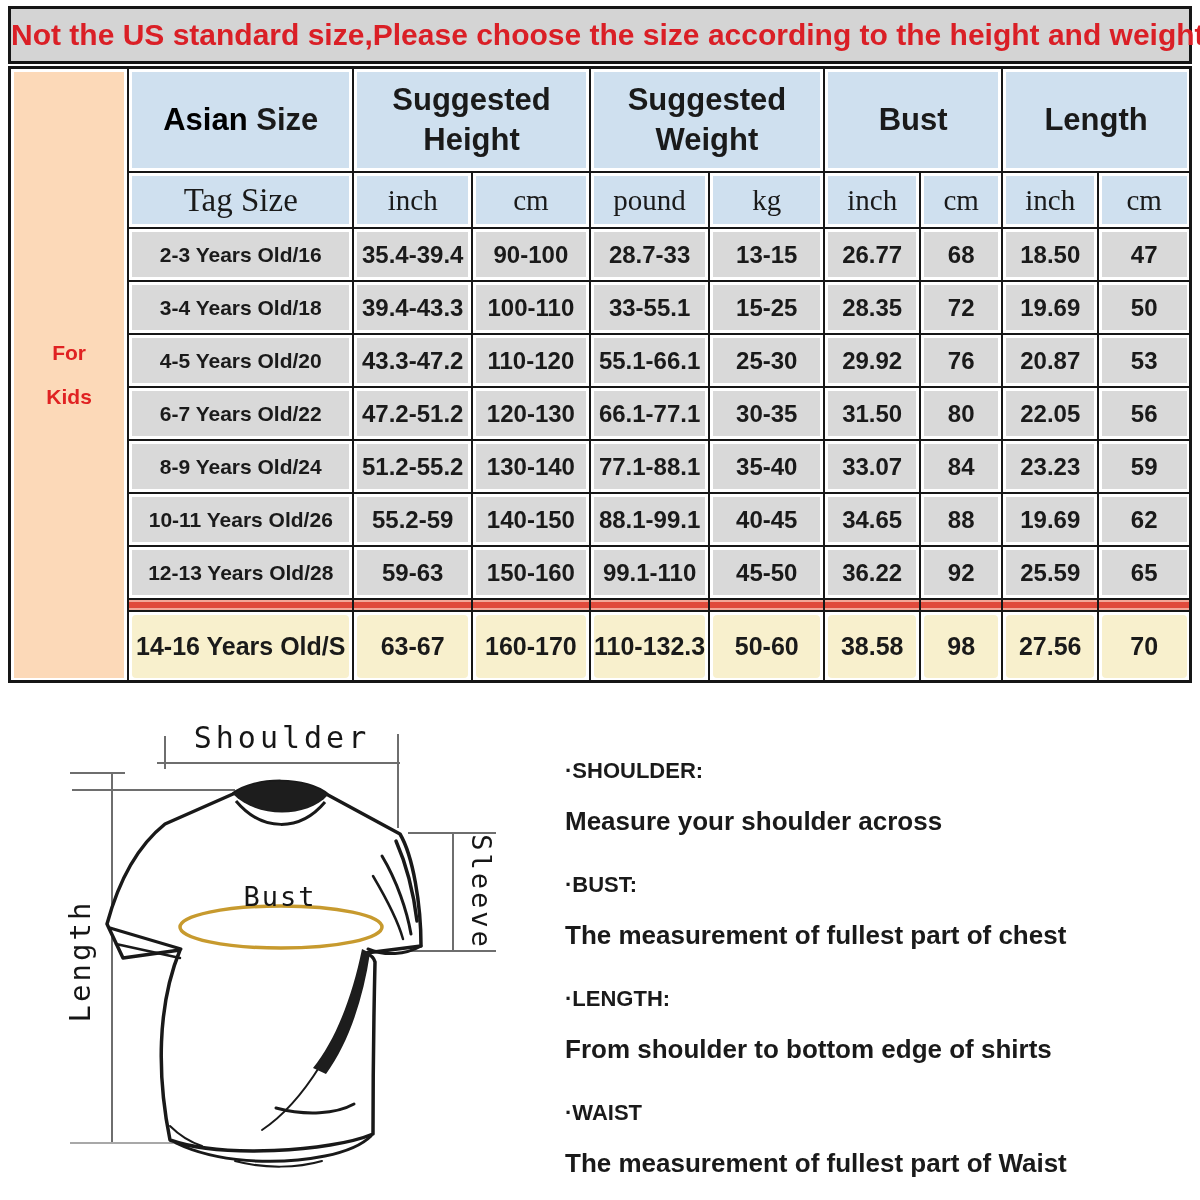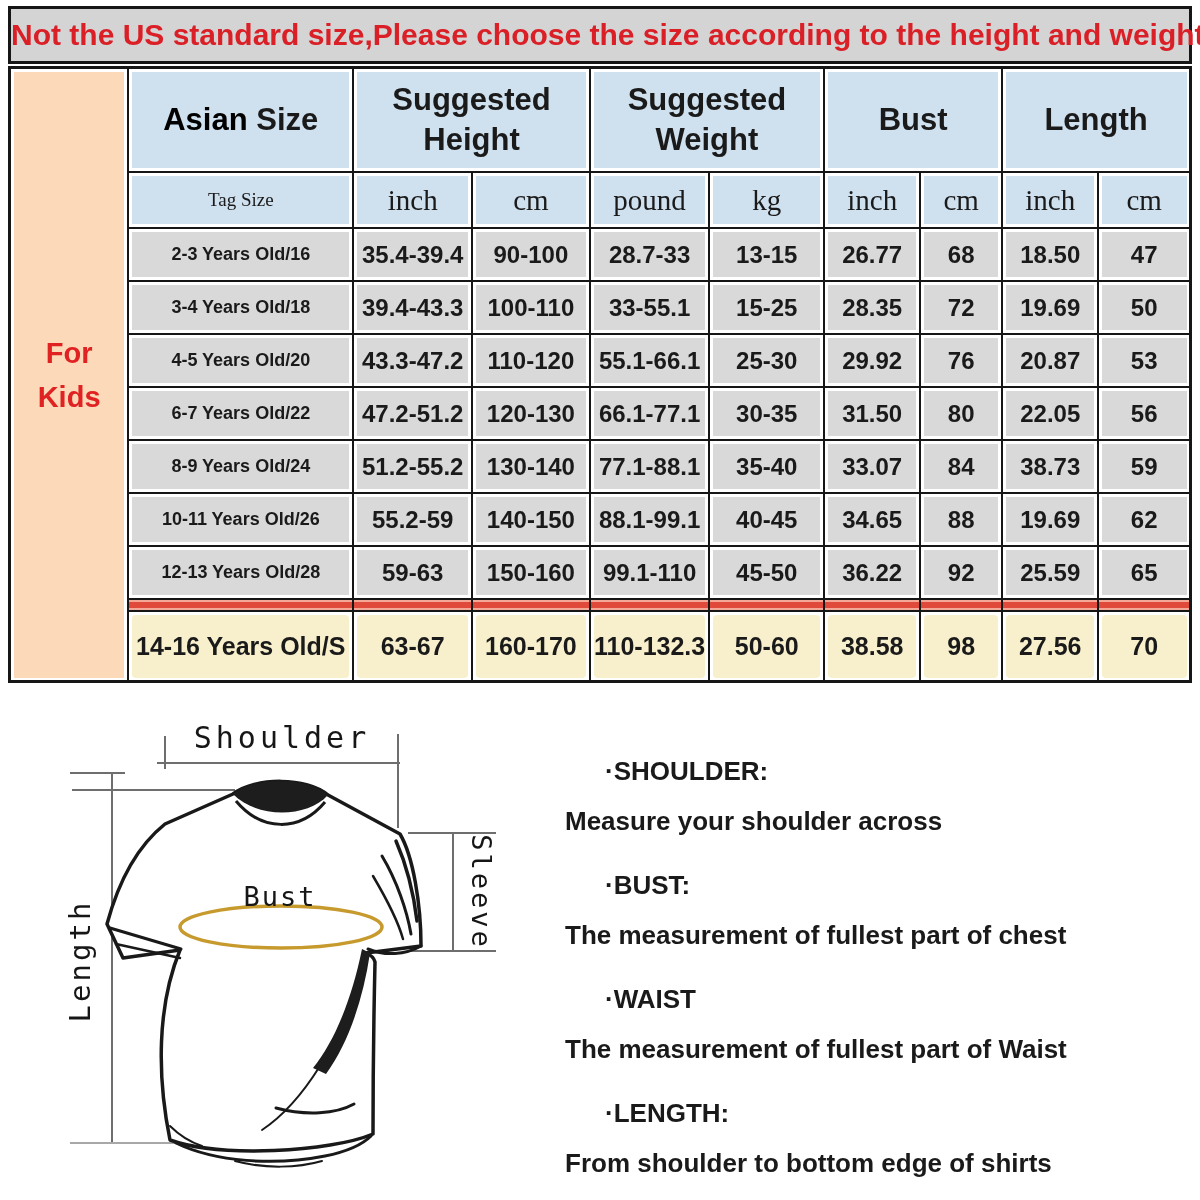--- a/index.html
+++ b/index.html
@@ -36,66 +36,66 @@
     vertical-align:middle;
     padding:3px;
     background-clip:content-box;
     overflow:hidden;
     white-space:nowrap;
   }
   td.side {
     background-color:#fcd9b8;
     color:#e02222;
     font-weight:bold;
-    font-size:29px;
+    font-size:21px;
     line-height:44px;
     padding:2px;
   }
   tr.hrow1 td.h1 {
     background-color:#cfe0ef;
     font-weight:bold;
     font-size:31px;
     line-height:40px;
     height:96px;
   }
   tr.hrow1 .red { color:#000000; }
   tr.hrow2 td {
     background-color:#cfe0ef;
     font-family:"Liberation Serif", serif;
     font-size:29px;
     height:48px;
   }
-  tr.hrow2 td.sub-tag { font-size:19px; }
+  tr.hrow2 td.sub-tag { font-size:33px; }
   tr.drow td {
     background-color:#d9d9d9;
     font-weight:bold;
     font-size:24px;
     height:45px;
   }
-  tr.drow td.years { font-size:18px; }
+  tr.drow td.years { font-size:21px; }
   tr.sep-row td {
     height:10px;
     padding:0;
     background:linear-gradient(to bottom,#f2a797 0 2px,#e04a3b 2px 8px,#f2a797 8px 100%);
   }
   tr.hlrow td {
     background-color:#f8f0cd;
     font-weight:bold;
     font-size:25px;
     height:62px;
     border-radius:8px;
   }
 
   
   .bottom { position:absolute; top:700px; left:0; width:1200px; height:500px; }
   .diagram { position:absolute; left:30px; top:0; width:520px; height:500px; }
   .instructions { position:absolute; left:565px; top:48px; width:630px; }
   .inst-block { margin-bottom:30px; }
   .inst-term {
-    font-size:26px; font-weight:bold; line-height:34px; white-space:nowrap;margin-left:40px;
+    font-size:22px; font-weight:bold; line-height:34px; white-space:nowrap;
   }
   .inst-desc {
     font-size:26px; font-weight:bold; line-height:34px; margin-top:16px; white-space:nowrap;
   }
   svg text {
     font-family:"DejaVu Sans Mono", monospace;
     fill:#161616;
   }
 </style>
 </head>
@@ -193,21 +193,21 @@
       <td>56</td>
     </tr>
     <tr class="drow">
       <td class="years">8-9 Years Old/24</td>
       <td>51.2-55.2</td>
       <td>130-140</td>
       <td>77.1-88.1</td>
       <td>35-40</td>
       <td>33.07</td>
       <td>84</td>
-      <td>38.73</td>
+      <td>23.23</td>
       <td>59</td>
     </tr>
     <tr class="drow">
       <td class="years">10-11 Years Old/26</td>
       <td>55.2-59</td>
       <td>140-150</td>
       <td>88.1-99.1</td>
       <td>40-45</td>
       <td>34.65</td>
       <td>88</td>
@@ -314,23 +314,23 @@
     <div class="instructions">
       <div class="inst-block">
         <div class="inst-term">·SHOULDER:</div>
         <div class="inst-desc">Measure your shoulder across</div>
       </div>
       <div class="inst-block">
         <div class="inst-term">·BUST:</div>
         <div class="inst-desc">The measurement of fullest part of chest</div>
       </div>
       <div class="inst-block">
+        <div class="inst-term">·LENGTH:</div>
+        <div class="inst-desc">From shoulder to bottom edge of shirts</div>
+      </div>
+      <div class="inst-block">
         <div class="inst-term">·WAIST</div>
         <div class="inst-desc">The measurement of fullest part of Waist</div>
       </div>
-      <div class="inst-block">
-        <div class="inst-term">·LENGTH:</div>
-        <div class="inst-desc">From shoulder to bottom edge of shirts</div>
-      </div>
     </div>
 
   </div>
 </div>
 
 </body></html>

